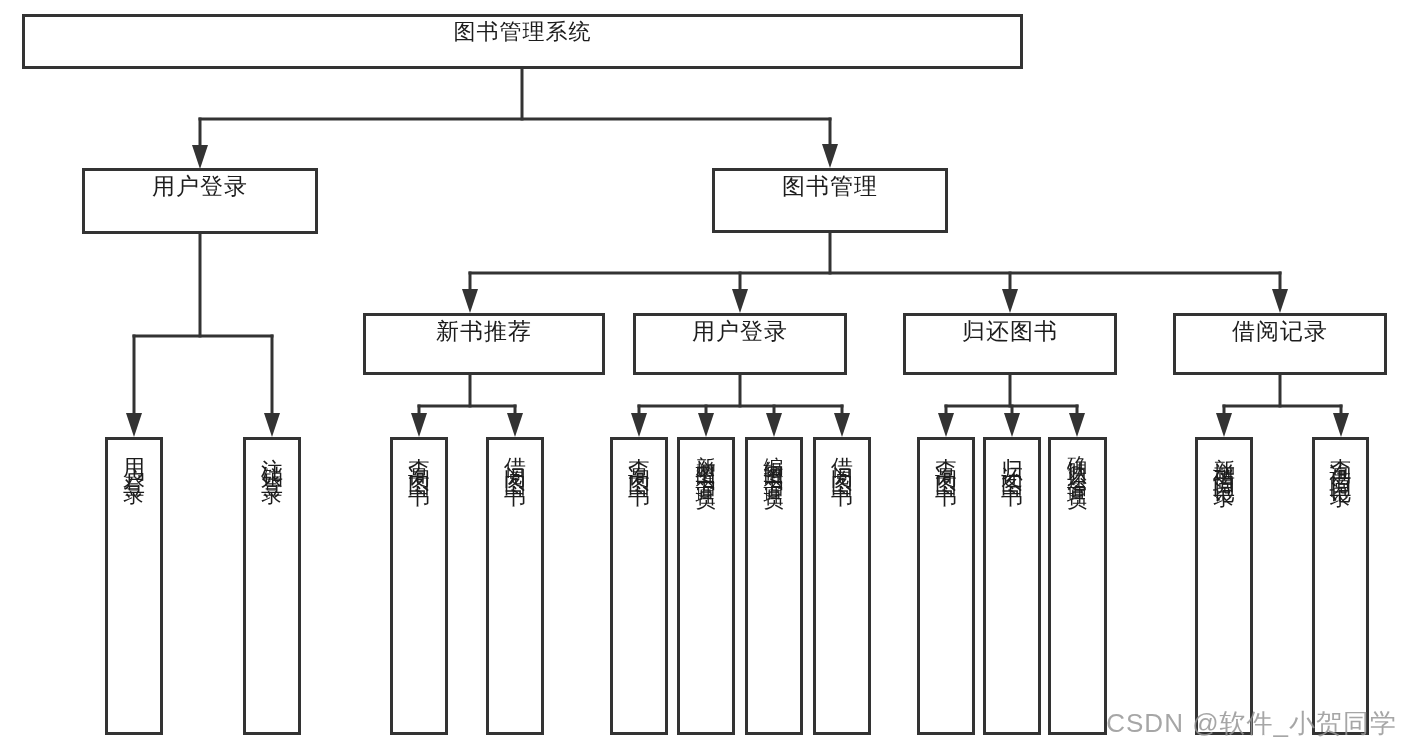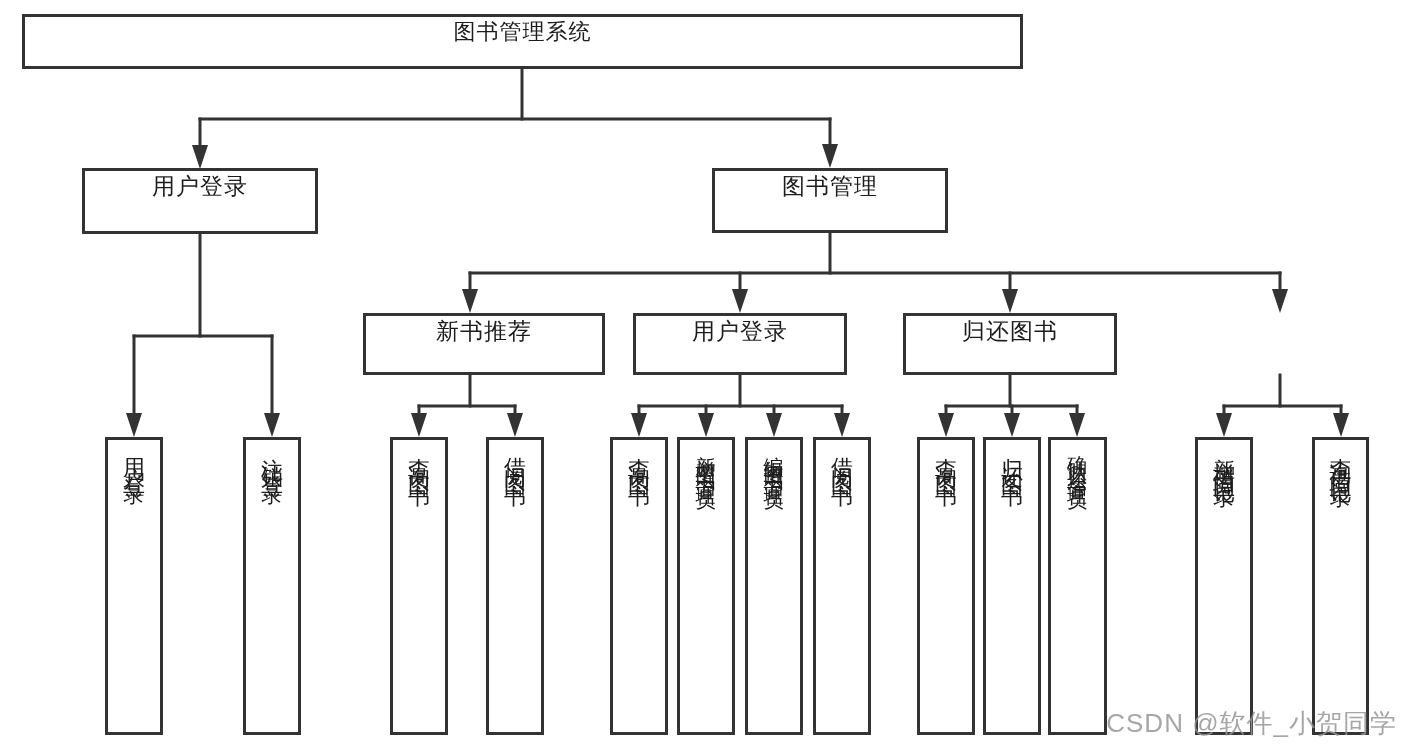--- a/index.html
+++ b/index.html
@@ -130,20 +130,23 @@
 
   <div class="box" style="left:363px; top:313px; width:242px; height:62px;">
     <span class="h-label">新书推荐</span>
   </div>
   <div class="box" style="left:633px; top:313px; width:214px; height:62px;">
     <span class="h-label">用户登录</span>
   </div>
   <div class="box" style="left:903px; top:313px; width:214px; height:62px;">
     <span class="h-label">归还图书</span>
   </div>
+  <div class="box" style="left:1173px; top:313px; width:214px; height:62px;">
+    <span class="h-label">借阅记录</span>
+  </div>
 
   <div class="box" style="left:105px; top:437px; width:58px; height:298px;">
     <span class="v-label">用户登录</span>
   </div>
   <div class="box" style="left:243px; top:437px; width:58px; height:298px;">
     <span class="v-label">注销登录</span>
   </div>
 
   <div class="box" style="left:390px; top:437px; width:58px; height:298px;">
     <span class="v-label">查询图书</span>

